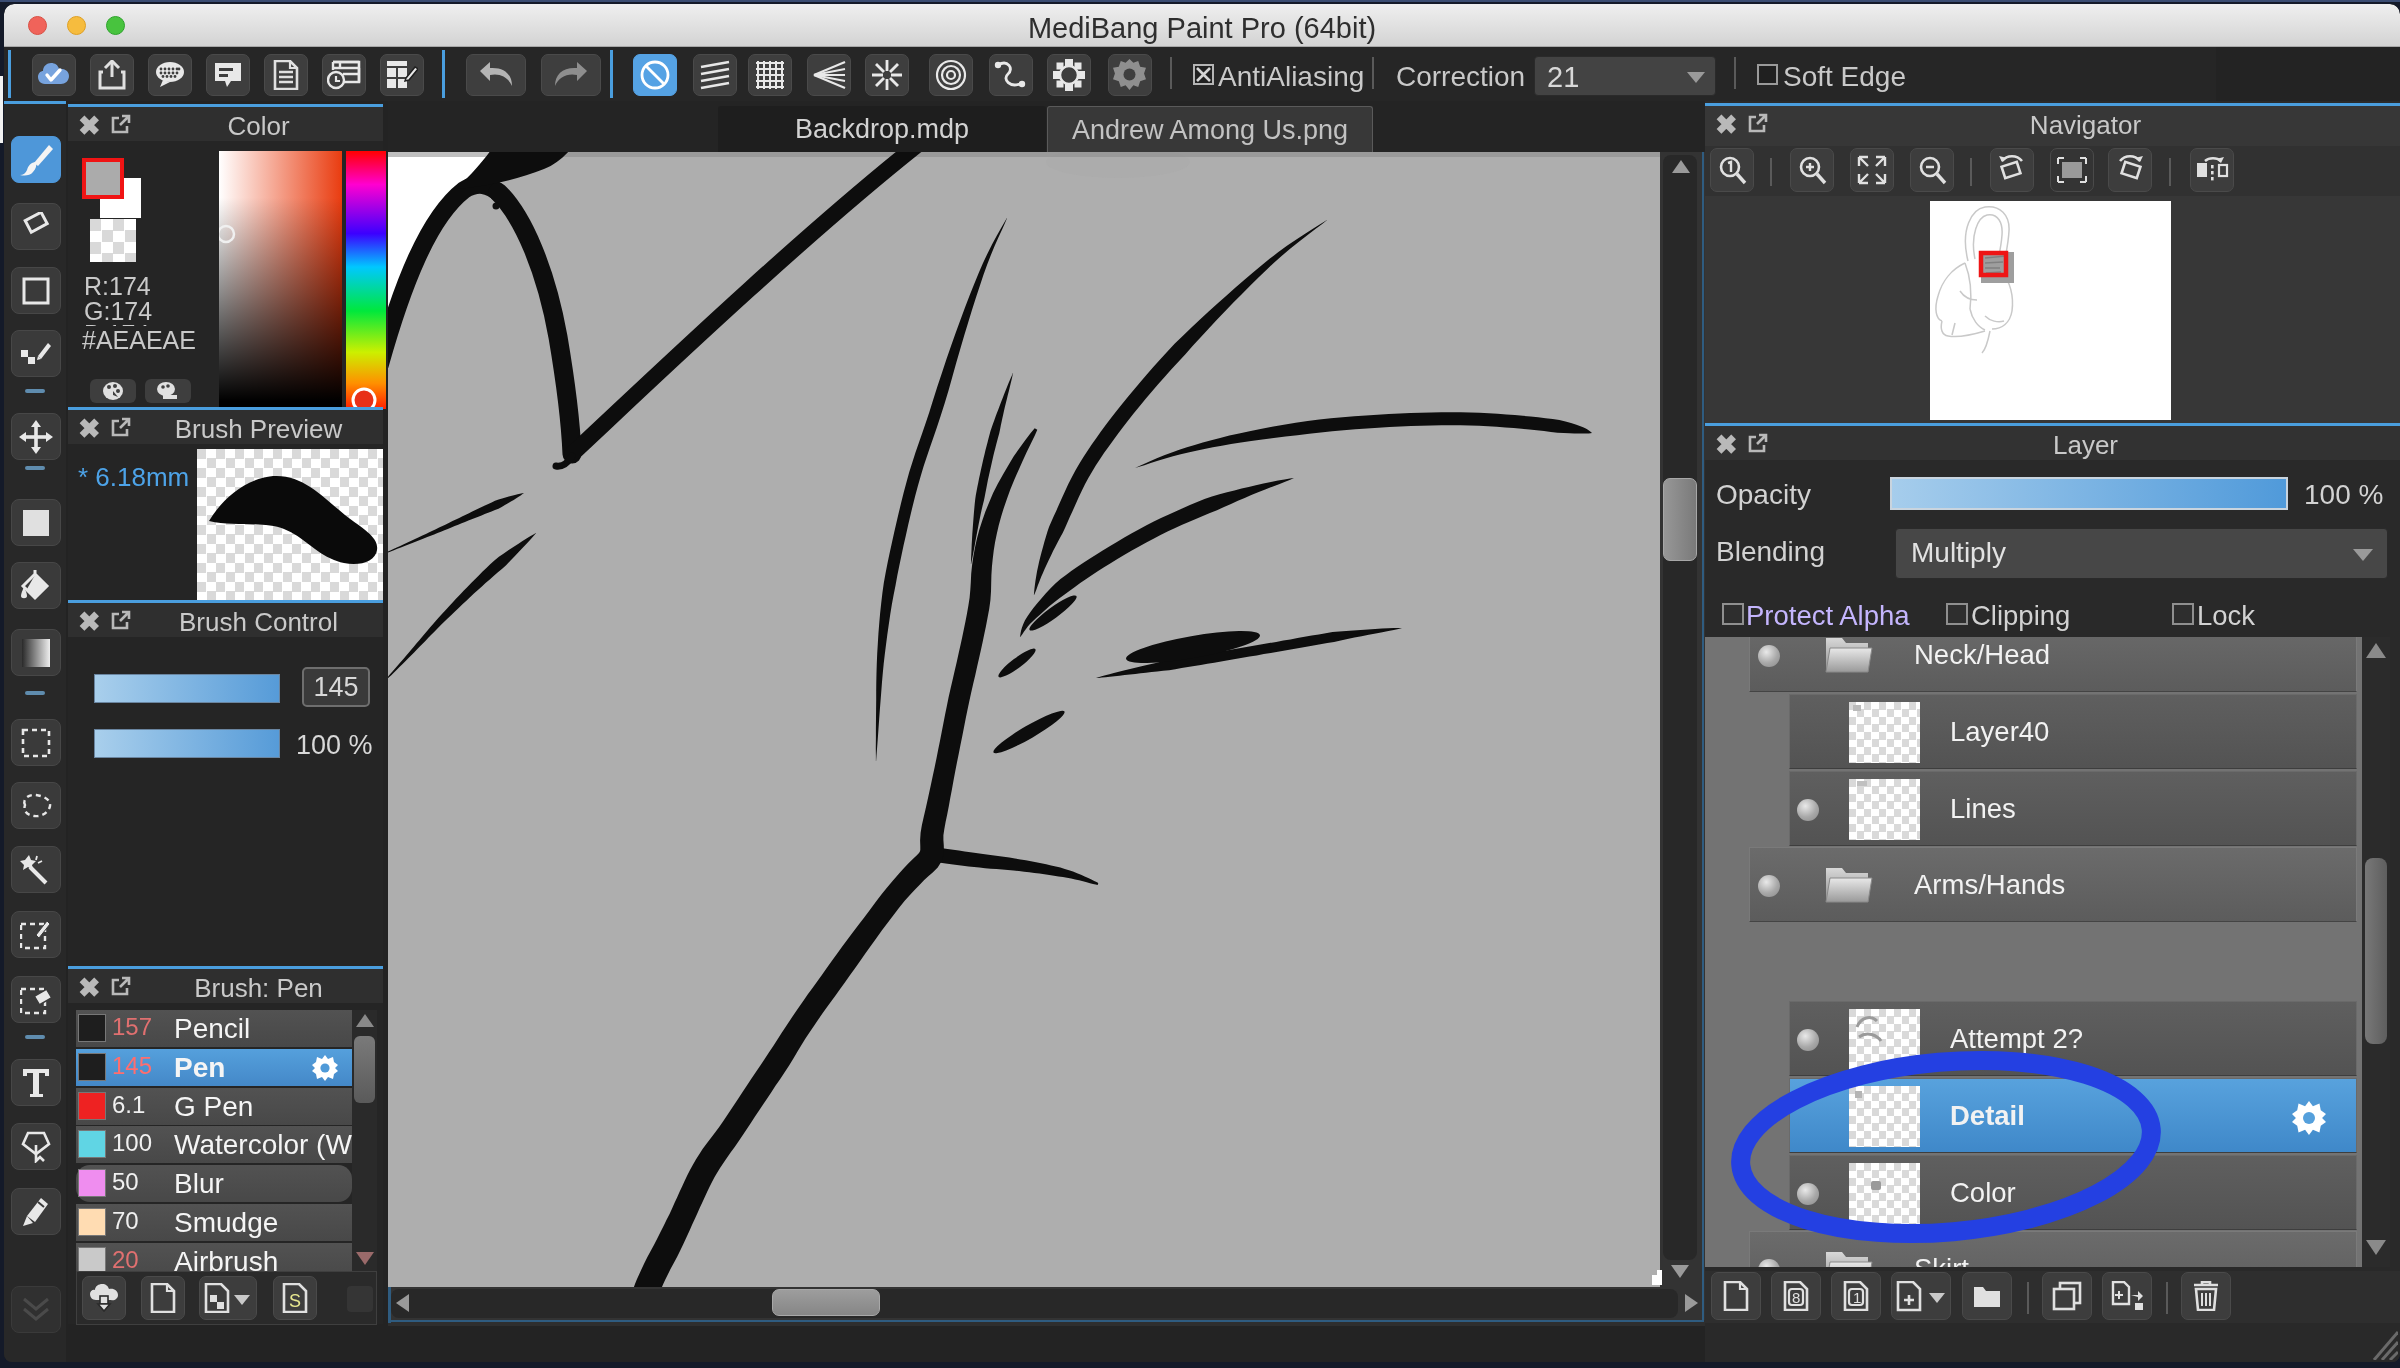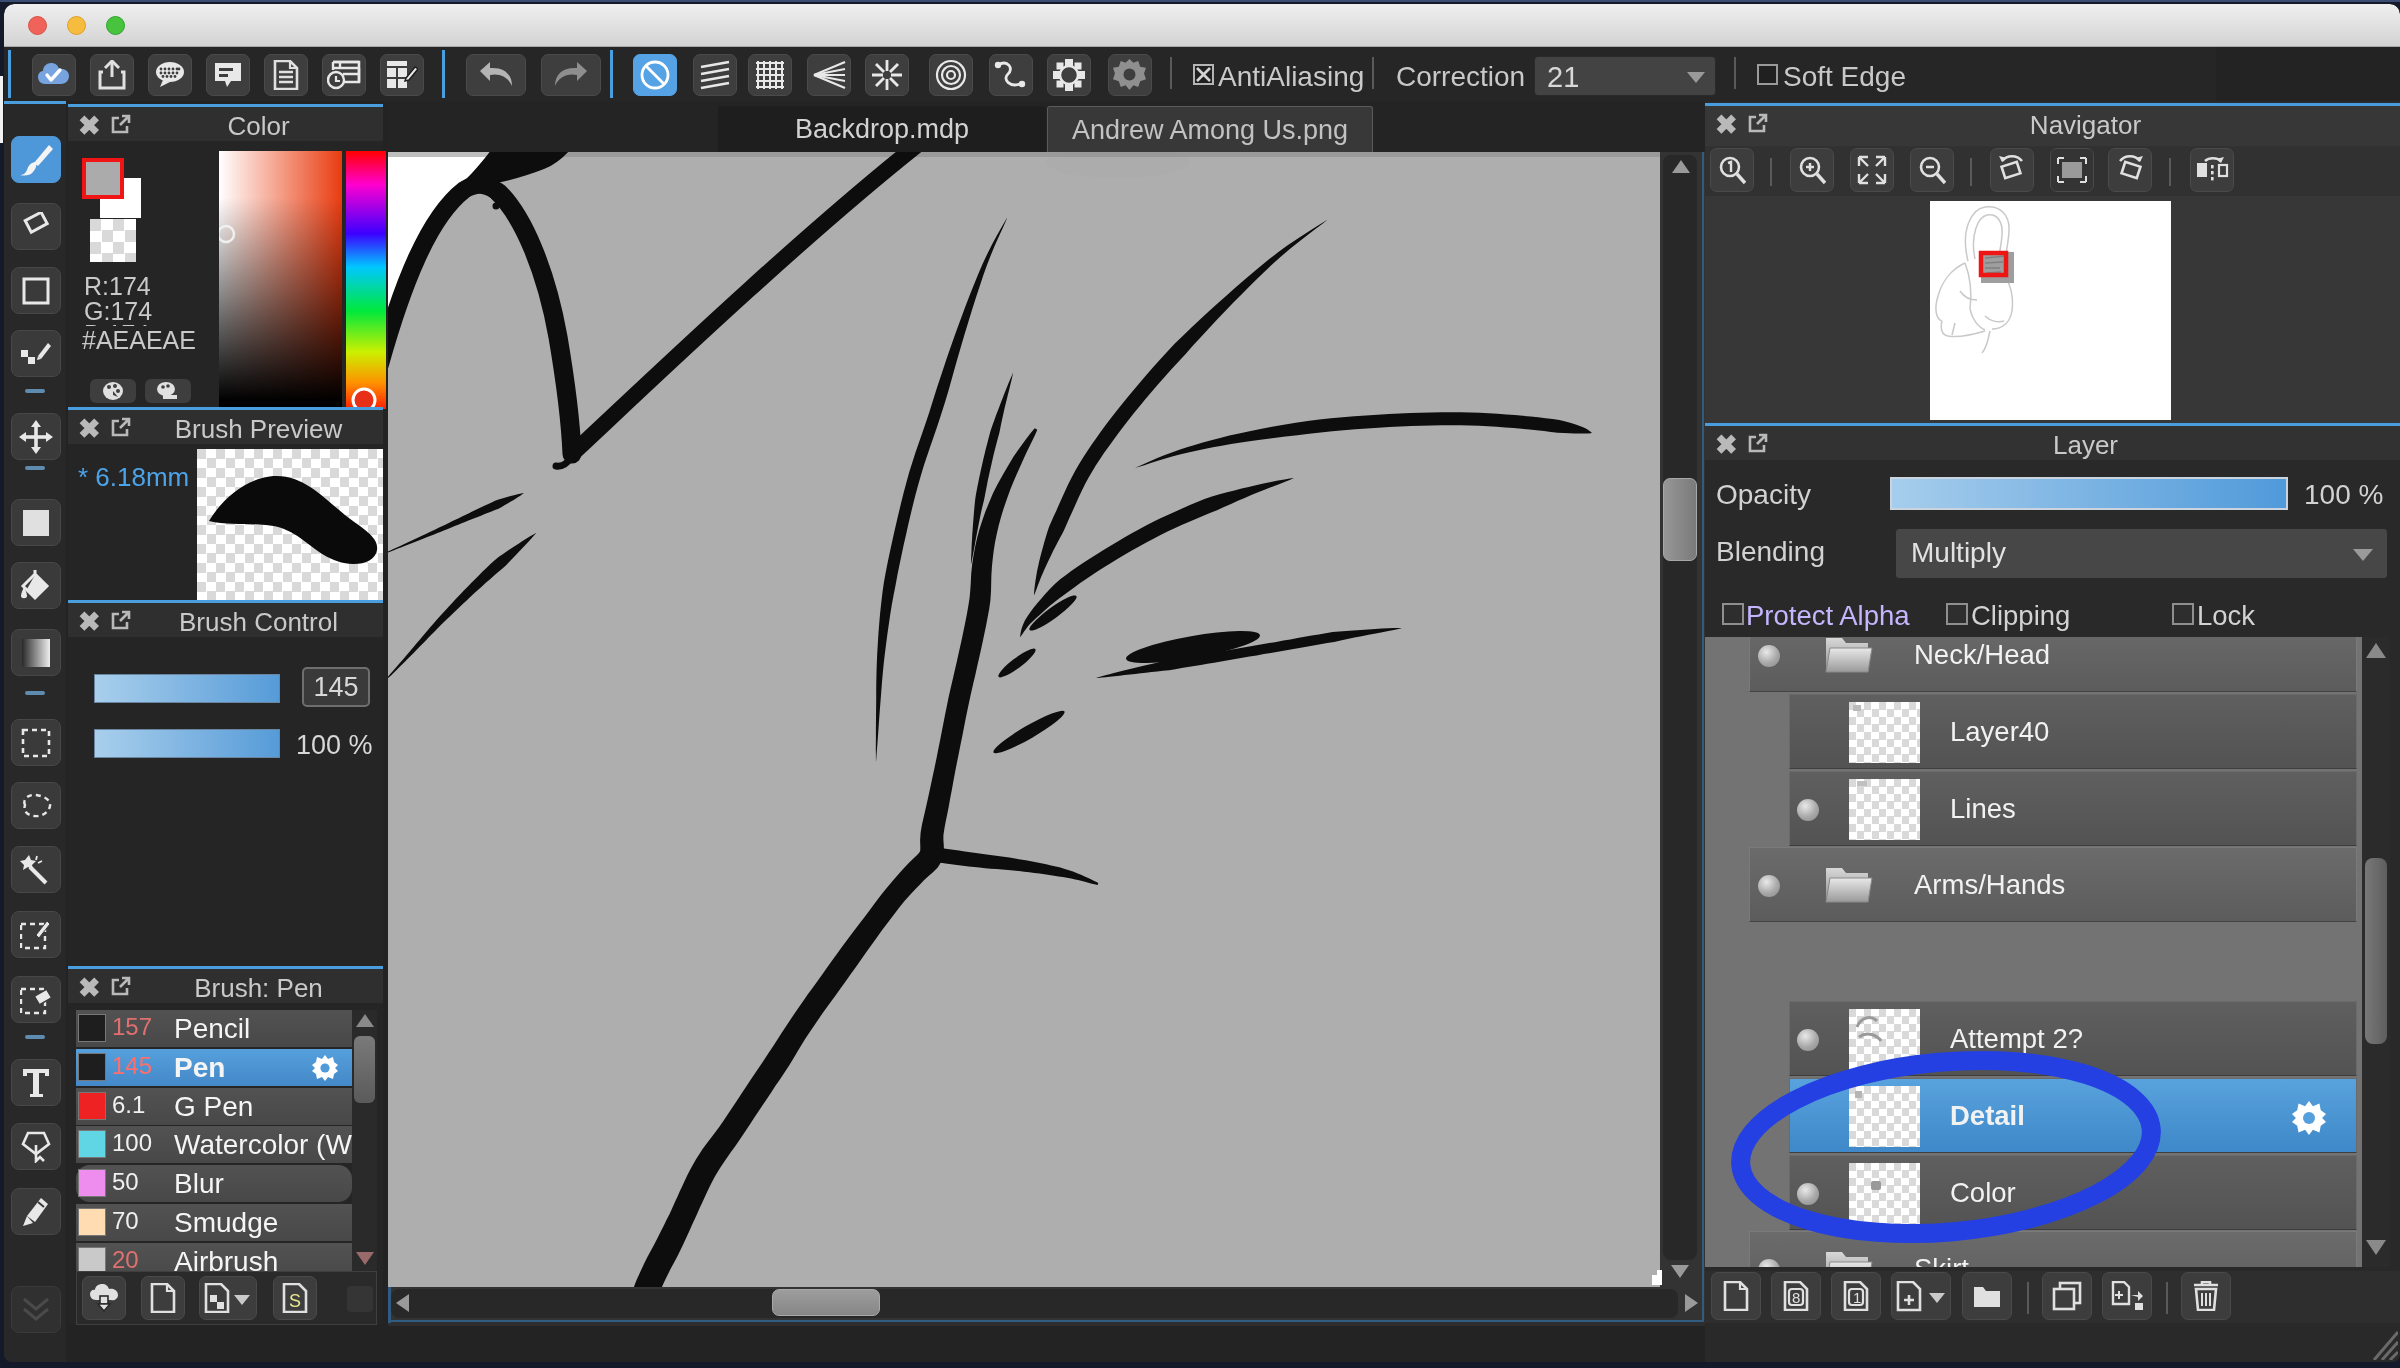--- a/index.html
+++ b/index.html
@@ -67,20 +67,21 @@
         <stop offset="1" stop-color="#9a9a9a"></stop>
       </linearGradient>
 </defs>
   </svg>
 <div class="abs" style="left:0;top:0;width:2400px;height:2px;background:#3a4c72;"></div>
 <div id="win">
   <div id="titlebar">
     <div class="light" style="left:24px; background:#f0635a; border:1px solid #d94f43;"></div>
     <div class="light" style="left:63px; background:#f6bc3e; border:1px solid #dfa023;"></div>
     <div class="light" style="left:102px; background:#48c33e; border:1px solid #2da32c;"></div>
+    <div id="title-text">MediBang Paint Pro (64bit)</div>
   </div>
   <div id="toolbar">
     <div class="vsep" style="left:4px;"></div>
     <div class="tbtn" style="left:28px;">
         <svg width="34" height="26" viewBox="0 0 34 26">
           <path d="M8 22 C3 22 1 18 1 15 C1 11 4 9 6 9 C6 4 10 1 14 1 C18 1 21 3 22 7 C27 6 32 9 32 14 C32 19 28 22 24 22 Z" fill="#77a3de"></path>
           <path d="M10 13 L14 18 L23 8" stroke="#ffffff" stroke-width="3.4" fill="none" stroke-linecap="round" stroke-linejoin="round"></path>
         </svg>
       </div>
     <div class="tbtn" style="left:86px;">

